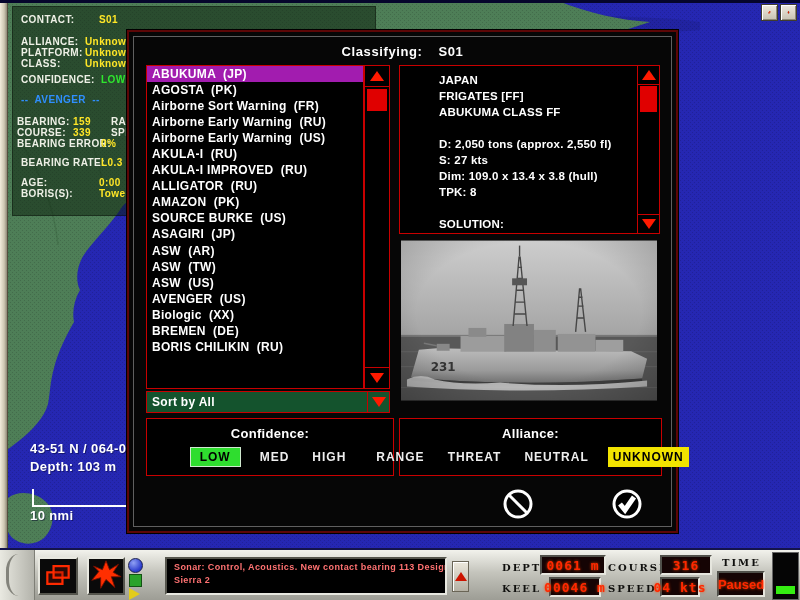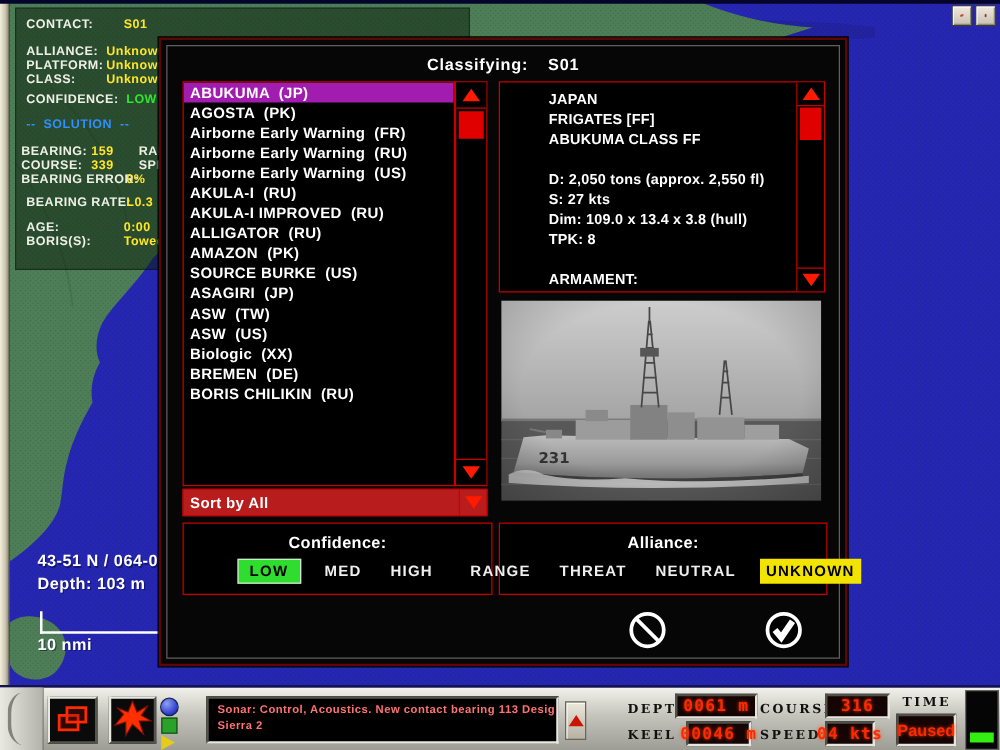--- a/index.html
+++ b/index.html
@@ -49,21 +49,21 @@
   #list-scroll{left:235px;top:33px;width:24px;height:322px;}
   .scroll-btn{position:absolute;left:0;right:0;height:20px;display:flex;align-items:center;
     justify-content:center;background:#000;cursor:pointer;}
   .scroll-btn.up{top:0;border-bottom:1px solid #c80000;}
   .scroll-btn.down{bottom:0;border-top:1px solid #c80000;}
   .tri-up{width:0;height:0;border-left:7px solid transparent;border-right:7px solid transparent;border-bottom:10px solid #ff1a00;}
   .tri-down{width:0;height:0;border-left:7px solid transparent;border-right:7px solid transparent;border-top:10px solid #ff1a00;}
   .scroll-thumb{position:absolute;left:2px;right:2px;background:#e00000;cursor:grab;}
   #list-scroll .scroll-thumb{top:23px;height:22px;}
 
-  #sort-box{position:absolute;left:17px;top:359px;width:242px;height:20px;background:#b91c1c;
+  #sort-box{position:absolute;left:17px;top:359px;width:242px;height:20px;background:#14532d;
     border:1px solid #c80000;display:flex;align-items:center;cursor:pointer;}
   #sort-box .sort-text{flex:1;color:#fff;font-size:12px;font-weight:bold;padding-left:5px;letter-spacing:.3px;}
   #sort-box .sort-arrow{width:21px;align-self:stretch;border-left:1px solid #c80000;
     display:flex;align-items:center;justify-content:center;}
   #sort-box .sort-arrow span{width:0;height:0;border-left:7px solid transparent;border-right:7px solid transparent;border-top:10px solid #ff1a00;}
 
   .choice-box{position:absolute;background:#000;border:1px solid #c80000;}
   #confidence-box{left:17px;top:386px;width:246px;height:56px;}
   #alliance-box{left:270px;top:386px;width:261px;height:56px;}
   .choice-title{text-align:center;color:#fff;font-size:13px;font-weight:bold;margin-top:7px;letter-spacing:.3px;}
@@ -175,21 +175,21 @@
       </div>
     <div class="cp-row" style="top:51px">
         <span class="cp-label">CLASS:</span>
         <span class="cp-val" style="left:72px">Unknown</span>
       </div>
     <div class="cp-row" style="top:67px">
         <span class="cp-label">CONFIDENCE:</span>
         <span class="cp-val cp-green" style="left:88px">LOW</span>
       </div>
     <div class="cp-row" style="top:87px">
-        <span class="cp-label cp-blue">--  SOLUTION  --</span>
+        <span class="cp-label cp-blue">--  AVENGER  --</span>
       </div>
     <div class="cp-row" style="top:109px">
         <span class="cp-label" style="left:4px">BEARING:</span>
         <span class="cp-val" style="left:60px">159</span>
         <span class="cp-label" style="left:98px">RANGE:</span>
       </div>
     <div class="cp-row" style="top:120px">
         <span class="cp-label" style="left:4px">COURSE:</span>
         <span class="cp-val" style="left:60px">339</span>
         <span class="cp-label" style="left:98px">SPEED:</span>
@@ -232,31 +232,33 @@
   </button>
 
   <div id="dialog">
     <div id="dlg-title">
       <span class="t-label">Classifying:</span><span class="t-val">S01</span>
     </div>
 
     <div id="ship-list">
         <div class="list-row selected">ABUKUMA  (JP)</div>
         <div class="list-row">AGOSTA  (PK)</div>
-        <div class="list-row">Airborne Early Warning  (FR)</div>
+        <div class="list-row">Airborne Sort Warning  (FR)</div>
         <div class="list-row">Airborne Early Warning  (RU)</div>
         <div class="list-row">Airborne Early Warning  (US)</div>
         <div class="list-row">AKULA-I  (RU)</div>
         <div class="list-row">AKULA-I IMPROVED  (RU)</div>
         <div class="list-row">ALLIGATOR  (RU)</div>
         <div class="list-row">AMAZON  (PK)</div>
         <div class="list-row">SOURCE BURKE  (US)</div>
         <div class="list-row">ASAGIRI  (JP)</div>
+        <div class="list-row">ASW  (AR)</div>
         <div class="list-row">ASW  (TW)</div>
         <div class="list-row">ASW  (US)</div>
+        <div class="list-row">AVENGER  (US)</div>
         <div class="list-row">Biologic  (XX)</div>
         <div class="list-row">BREMEN  (DE)</div>
         <div class="list-row">BORIS CHILIKIN  (RU)</div>
       </div>
 
     <div class="vscroll" id="list-scroll">
       <div class="scroll-btn up">
           <span class="tri-up"></span>
         </div>
       <div class="scroll-thumb"></div>
@@ -285,21 +287,21 @@
       <div id="details-text">
           <div class="detail-line">JAPAN</div>
           <div class="detail-line">FRIGATES [FF]</div>
           <div class="detail-line">ABUKUMA CLASS FF</div>
           <div class="detail-line">&nbsp;</div>
           <div class="detail-line">D: 2,050 tons (approx. 2,550 fl)</div>
           <div class="detail-line">S: 27 kts</div>
           <div class="detail-line">Dim: 109.0 x 13.4 x 3.8 (hull)</div>
           <div class="detail-line">TPK: 8</div>
           <div class="detail-line">&nbsp;</div>
-          <div class="detail-line">ARMAMENT:</div>
+          <div class="detail-line">SOLUTION:</div>
         </div>
       <div id="details-scroll">
         <div class="scroll-btn up">
             <span class="tri-up"></span>
           </div>
         <div class="scroll-thumb"></div>
         <div class="scroll-btn down">
             <span class="tri-down"></span>
           </div>
       </div>

